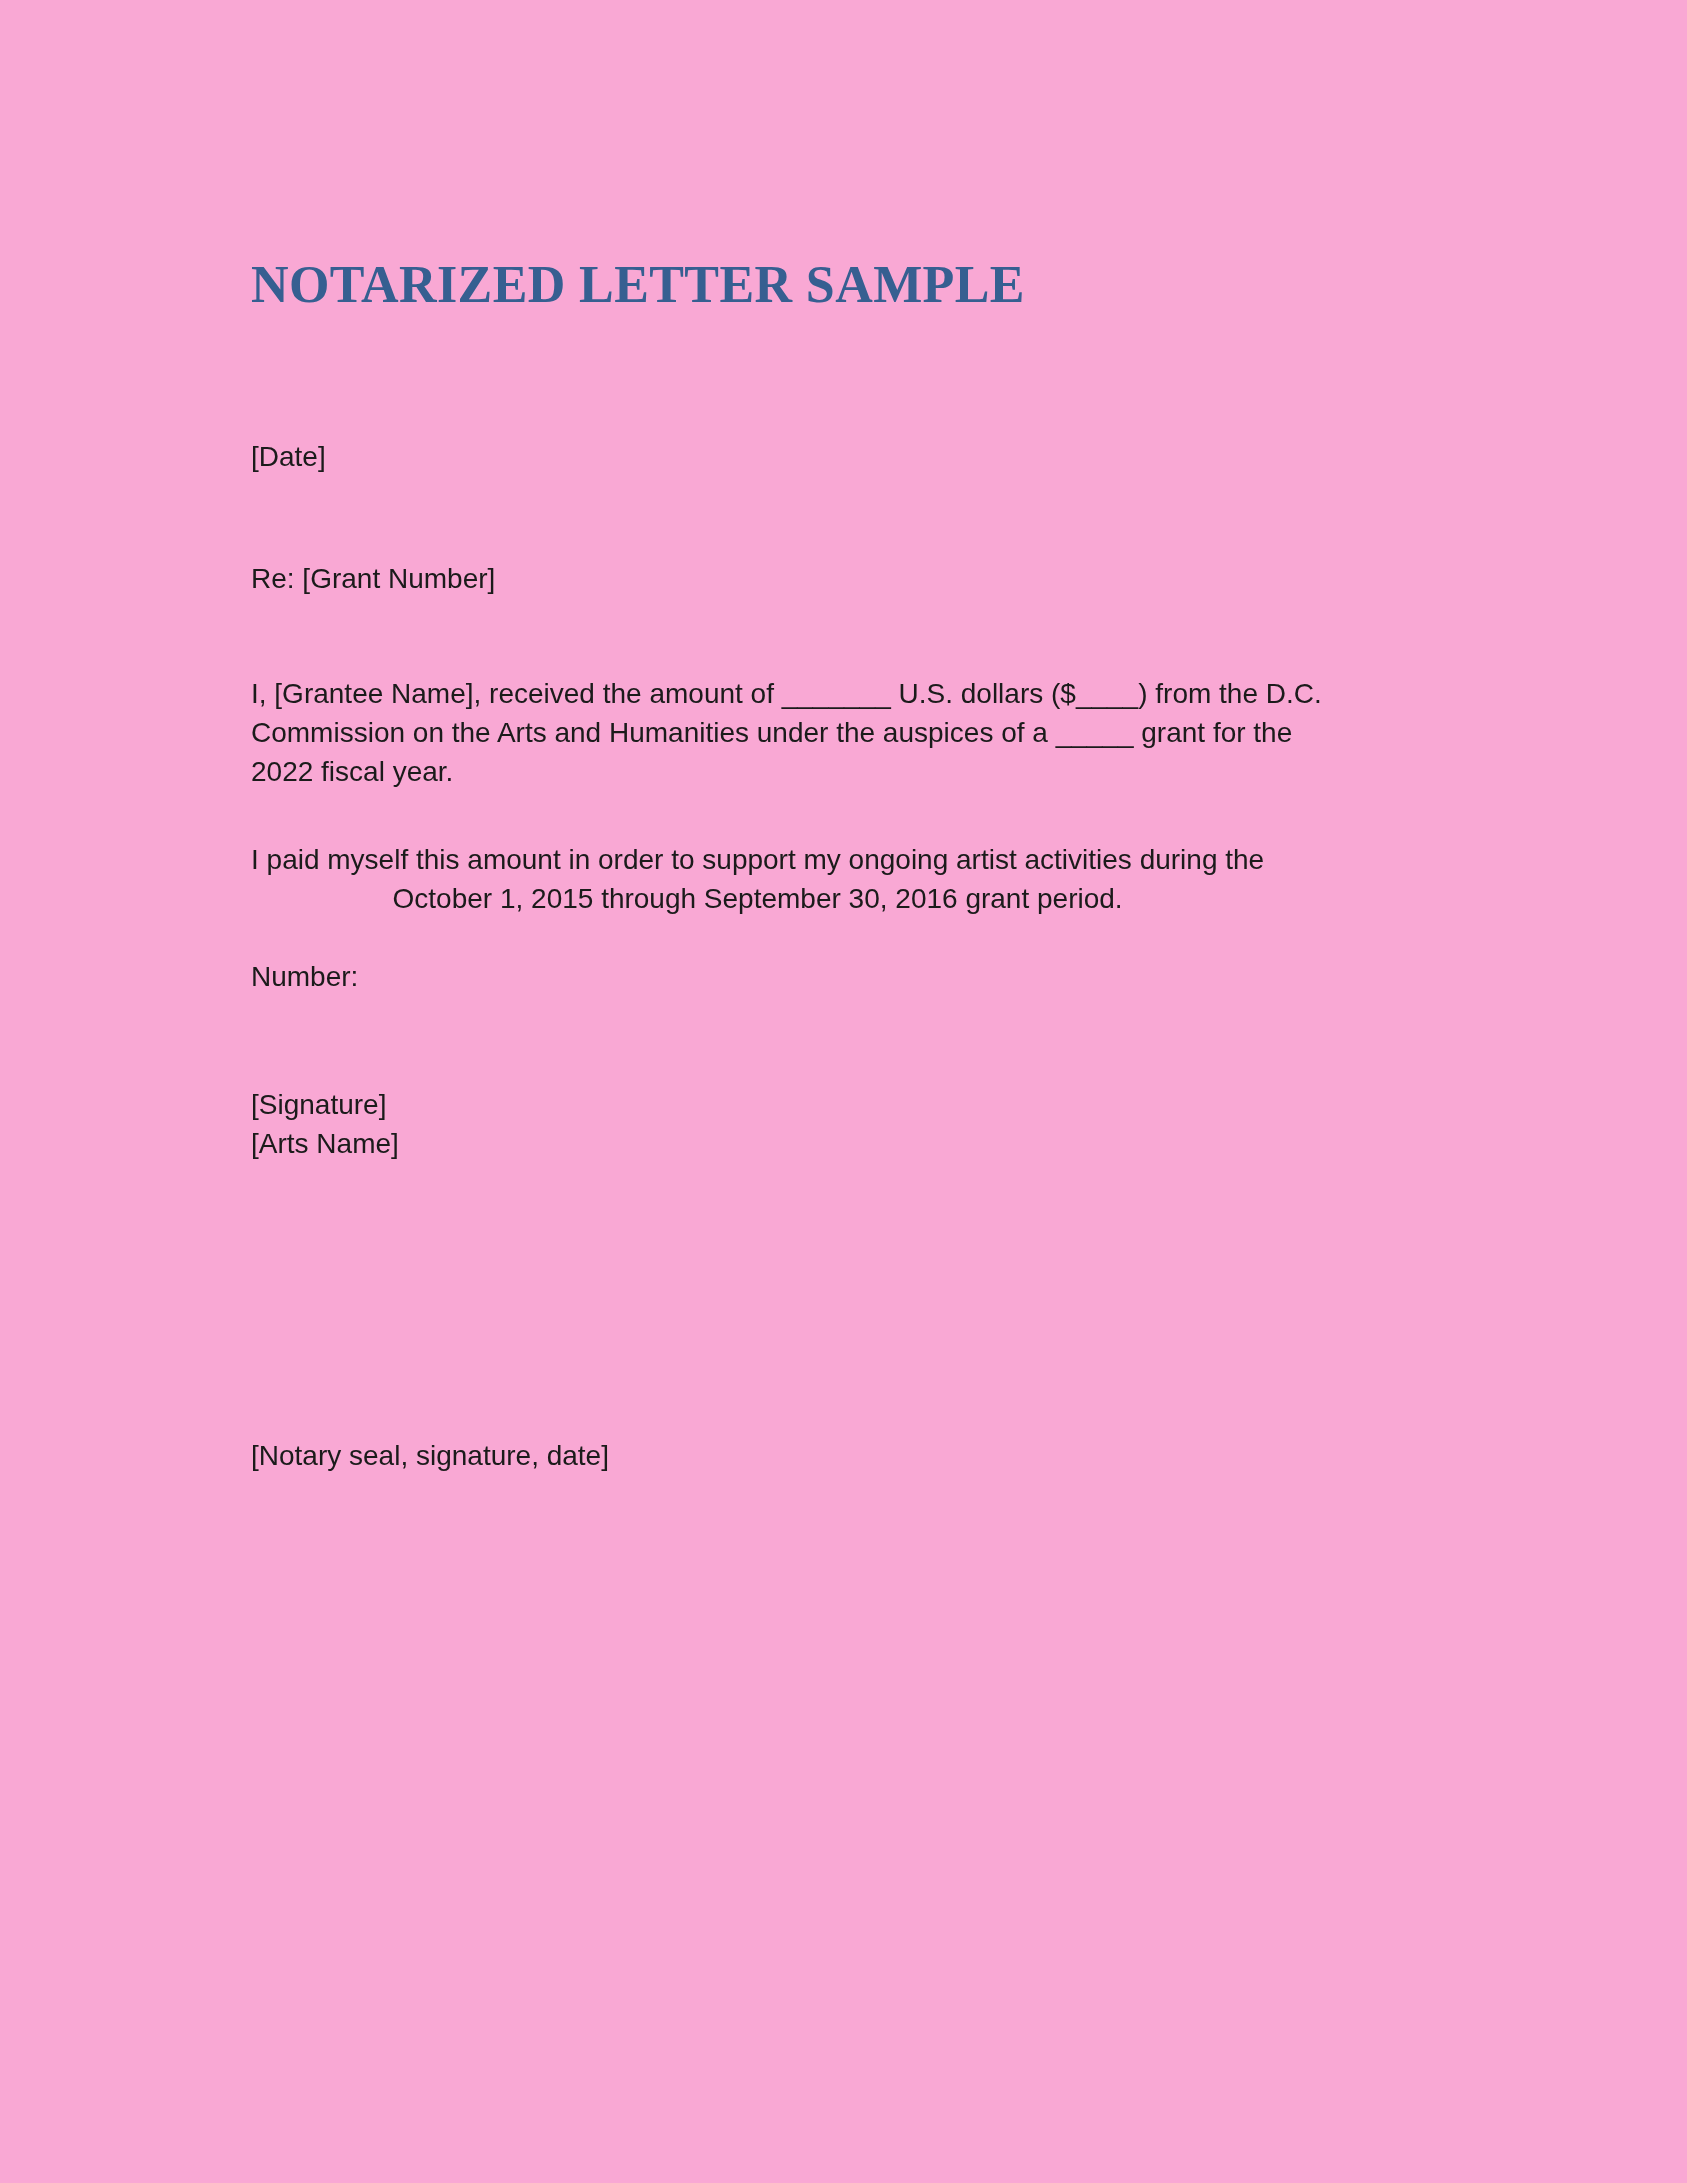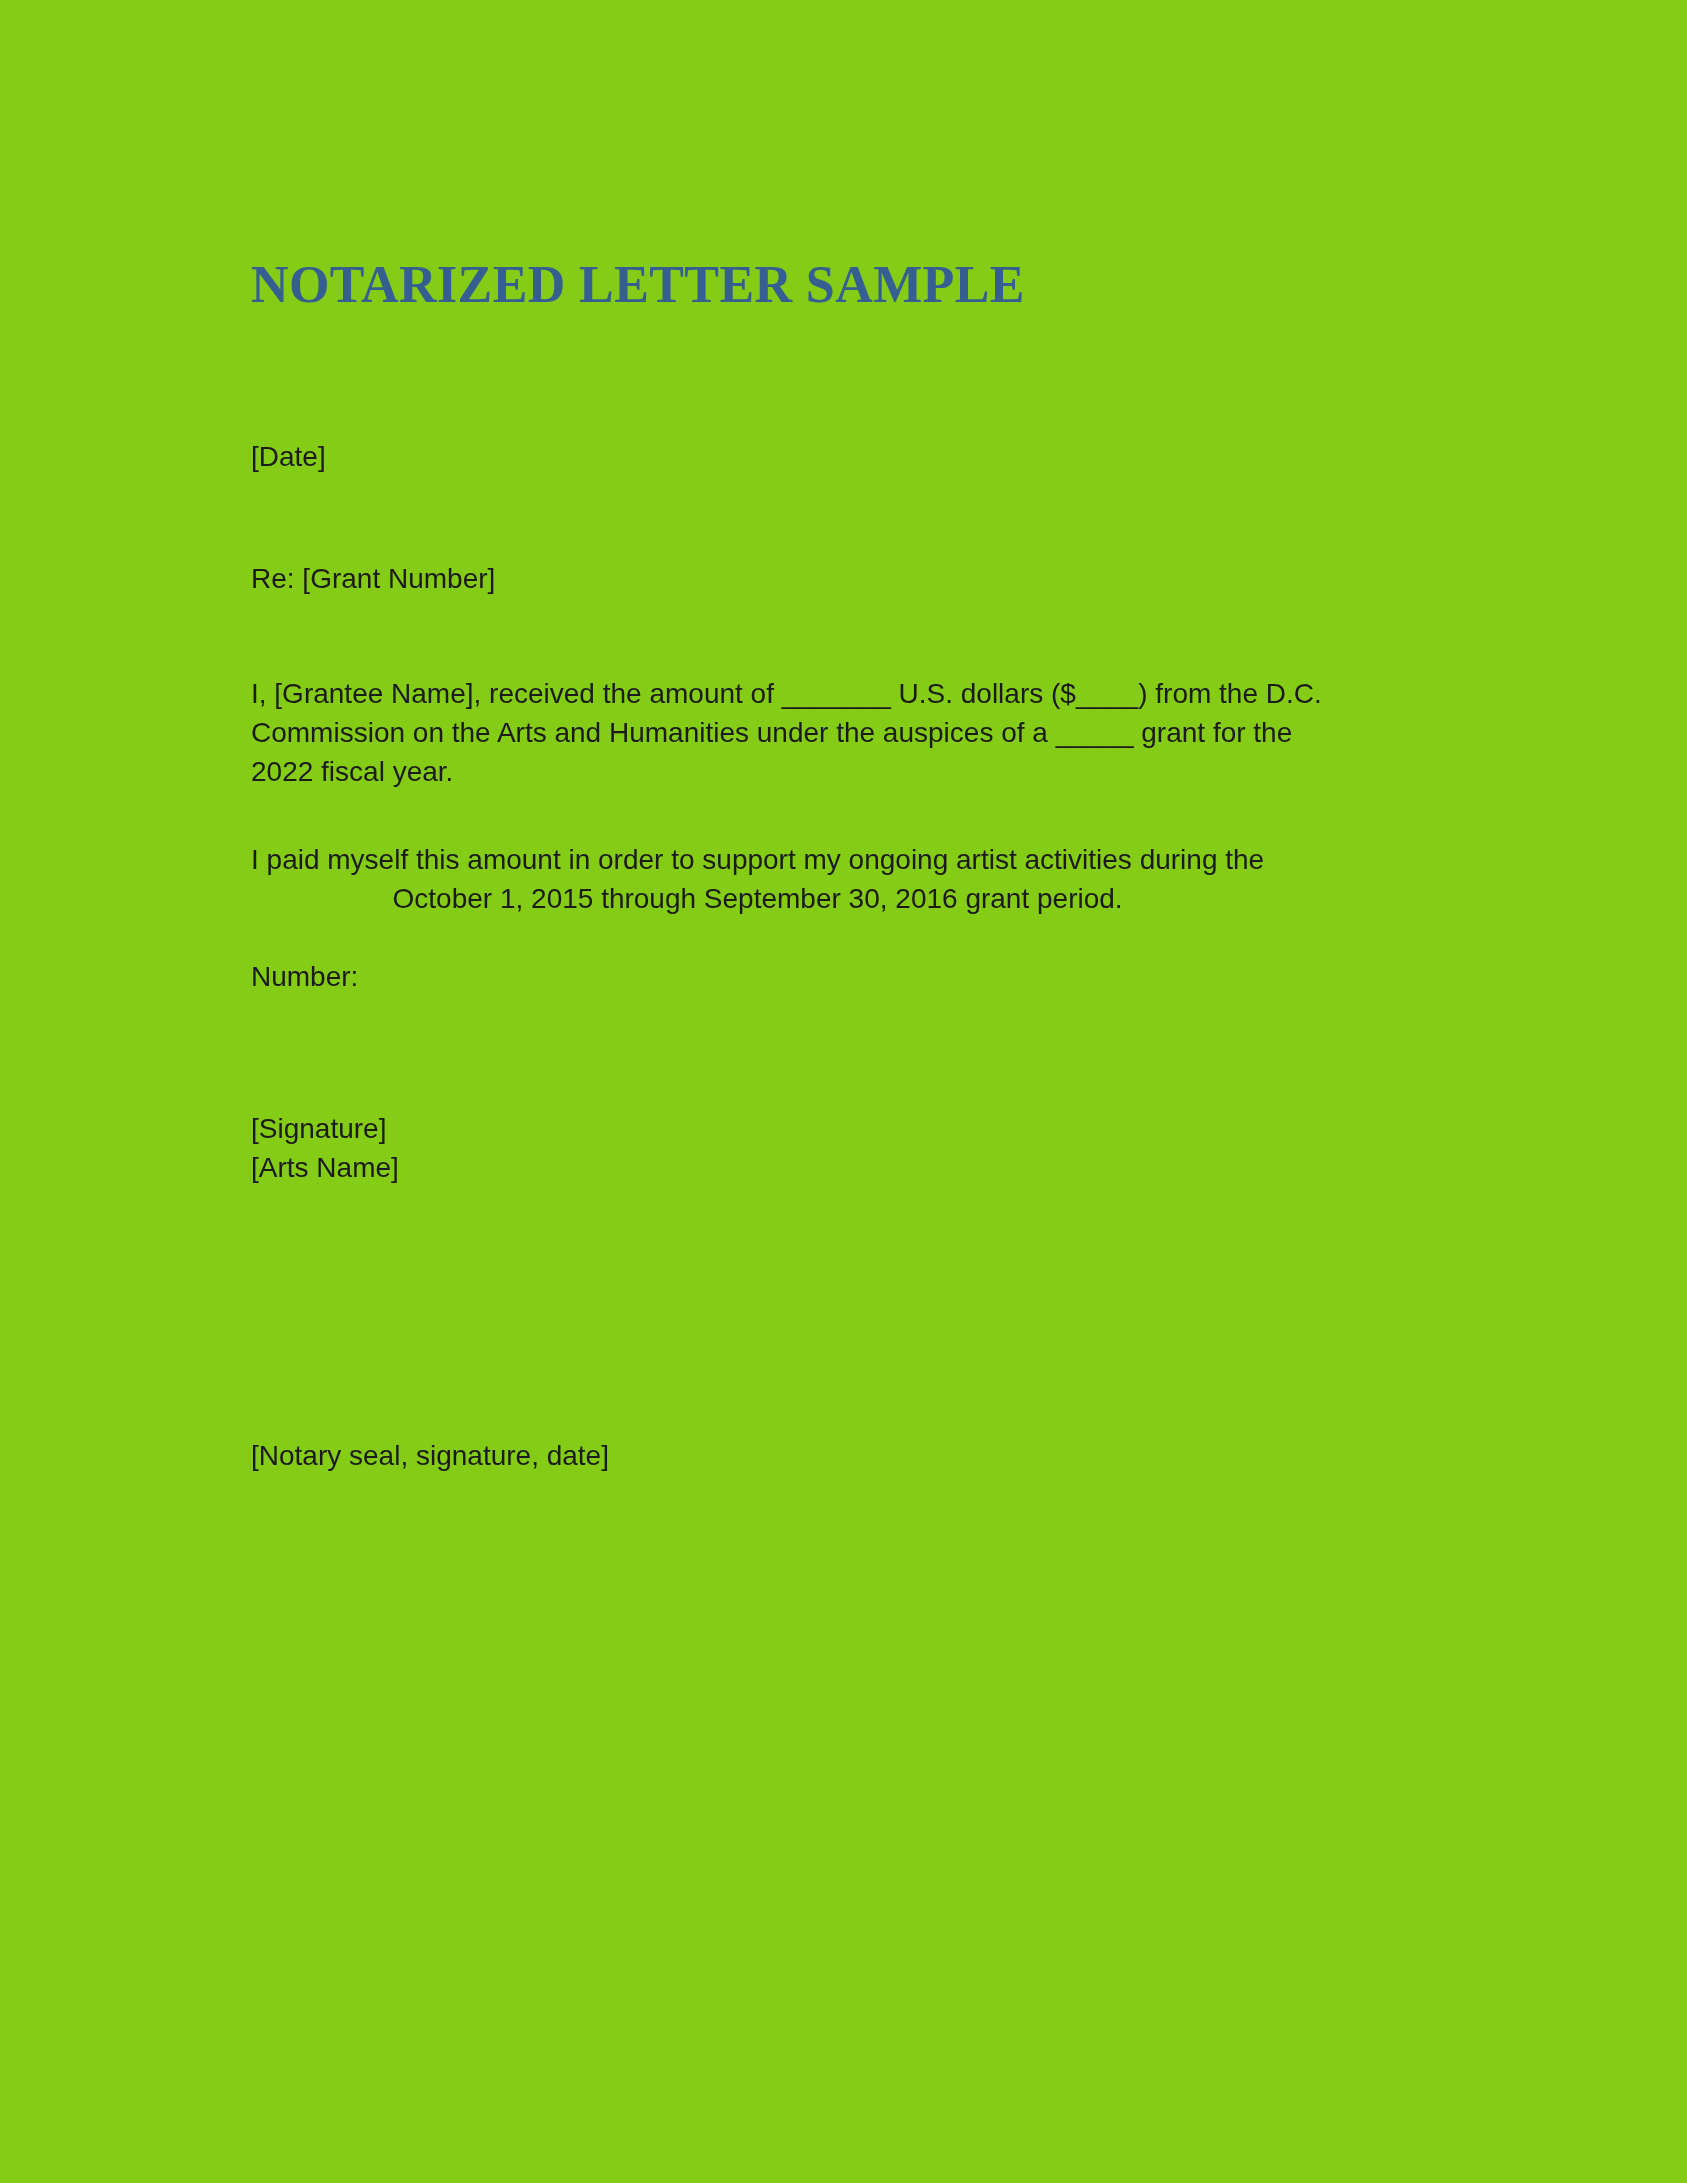--- a/index.html
+++ b/index.html
@@ -4,21 +4,21 @@
 <style>
   html, body {
     margin: 0;
     padding: 0;
     background: #ffffff;
   }
   .page {
     position: relative;
     width: 1687px;
     height: 2184px;
-    background: #84cc16;
+    background: #f9a8d4;
     font-family: "Liberation Sans", sans-serif;
     color: #1b1b1b;
     overflow: hidden;
   }
   .doc-title {
     position: absolute;
     left: 251px;
     top: 220px;
     font-family: "Liberation Serif", serif;
     font-weight: bold;
@@ -32,21 +32,21 @@
     left: 251px;
     font-size: 28px;
     line-height: 39px;
     white-space: nowrap;
   }
   .block-date          { top: 437px; }
   .block-re            { top: 559px; }
   .block-para1         { top: 674px; }
   .block-para2         { top: 840px; text-align: center; }
   .block-signed        { top: 957px; }
-  .block-signature     { top: 1109px; }
+  .block-signature     { top: 1085px; }
   .block-notary        { top: 1436px; }
 </style>
 </head>
 <body>
 
 <div class="page">
 
   <h1 class="doc-title">NOTARIZED LETTER SAMPLE</h1>
 
   <div class="textblock block-date">[Date]</div>

